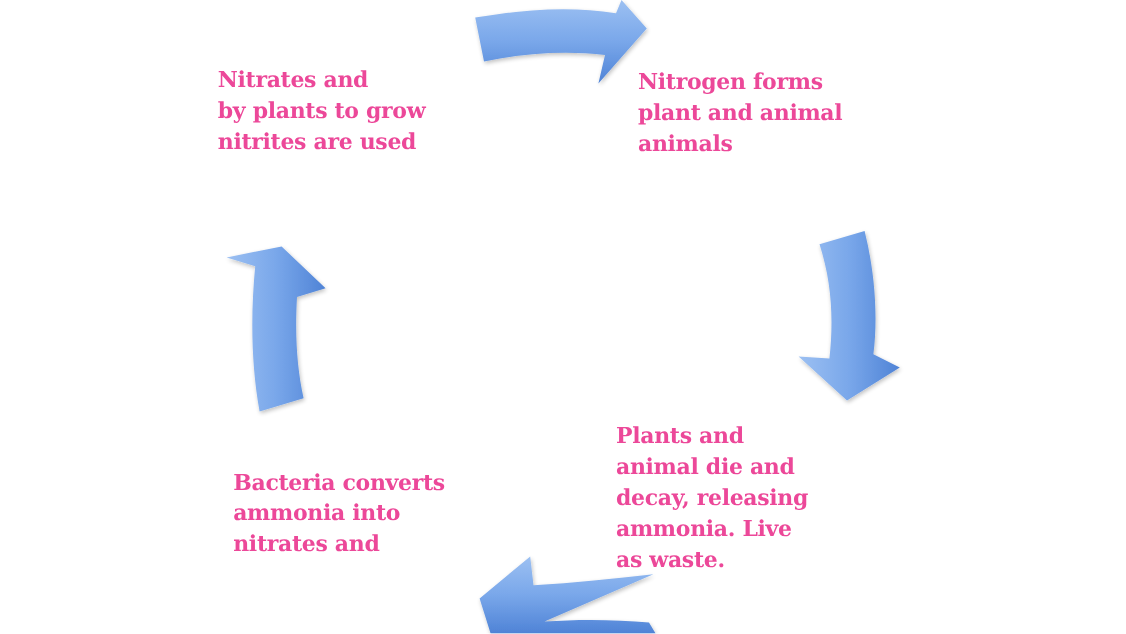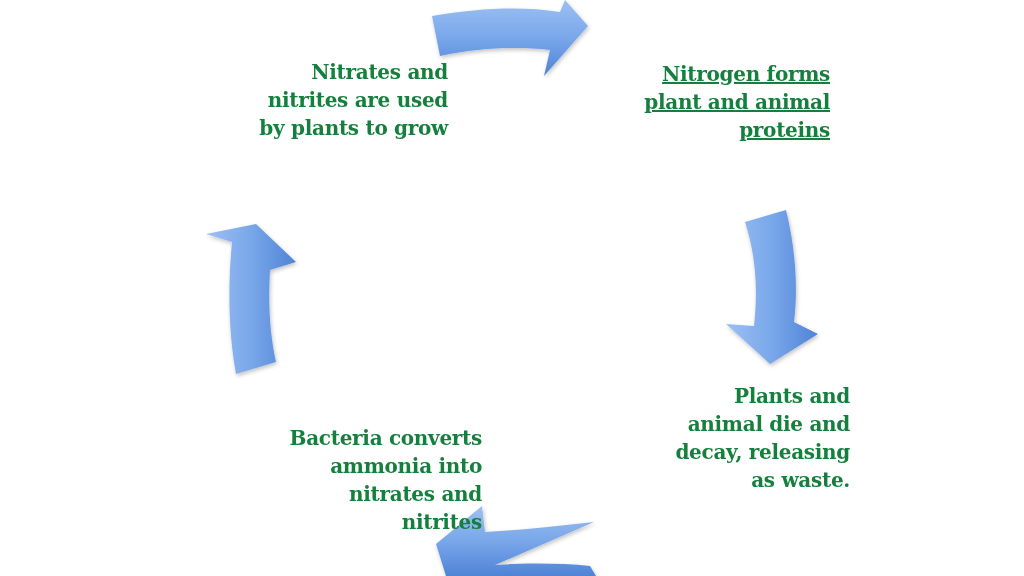--- a/index.html
+++ b/index.html
@@ -3,27 +3,27 @@
   <meta charset="utf-8">
   <style>
     html, body { margin: 0; padding: 0; }
     body {
       width: 1024px; height: 576px; overflow: hidden;
       background: #ffffff; position: relative;
       font-family: "DejaVu Serif", "Liberation Serif", serif;
     }
     .stage { position: absolute; left: 0; top: 0; width: 1024px; height: 576px; }
     .label {
-      position: absolute; text-align: right; color: #15803d;
+      position: absolute; text-align: left; color: #ec4899;
       font-size: 20px; line-height: 28px; font-weight: bold;
       letter-spacing: -0.3px;
     }
     .label span { display: block; white-space: nowrap; }
     #lbl-tl { left: 198px; top: 58px; width: 250px; }
-    #lbl-tr { left: 580px; top: 60px; width: 250px; text-decoration: underline; }
+    #lbl-tr { left: 580px; top: 60px; width: 250px; }
     #lbl-br { left: 560px; top: 382px; width: 290px; }
     #lbl-bl { left: 212px; top: 424px; width: 270px; }
     svg.arrows { position: absolute; left: 0; top: 0; }
   </style>
 </head>
 <body>
 
 <div class="stage">
 
   <svg class="arrows" width="1024" height="576" viewBox="0 0 1024 576">
@@ -55,36 +55,36 @@
 
     <path filter="url(#sh)" fill="url(#gV)" d="M745,222 L786,210 C796,250 798,290 794,322 L818,334 L770,364 L726,324 L754,326 C758,290 756,256 745,222 Z"></path>
 
     <path filter="url(#sh)" fill="url(#gH)" d="M594,522 C558,526 522,530 485,532 L482,506 L436,544 L446,576 L596,576 L590,566 C560,563 525,563 495,565 Z"></path>
 
     <path filter="url(#sh)" fill="url(#gV)" d="M236,374 L276,362 C270,334 268,306 270,270 L296,262 L256,224 L206,234 L232,242 C228,284 228,330 236,374 Z"></path>
   </svg>
 
   <div class="label" id="lbl-tl">
     <span>Nitrates and</span>
+    <span>by plants to grow</span>
     <span>nitrites are used</span>
-    <span>by plants to grow</span>
   </div>
 
   <div class="label" id="lbl-tr">
     <span>Nitrogen forms</span>
     <span>plant and animal</span>
-    <span>proteins</span>
+    <span>animals</span>
   </div>
 
   <div class="label" id="lbl-br">
     <span>Plants and</span>
     <span>animal die and</span>
     <span>decay, releasing</span>
+    <span>ammonia. Live</span>
     <span>as waste.</span>
   </div>
 
   <div class="label" id="lbl-bl">
     <span>Bacteria converts</span>
     <span>ammonia into</span>
     <span>nitrates and</span>
-    <span>nitrites</span>
   </div>
 </div>
 
 </body></html>

